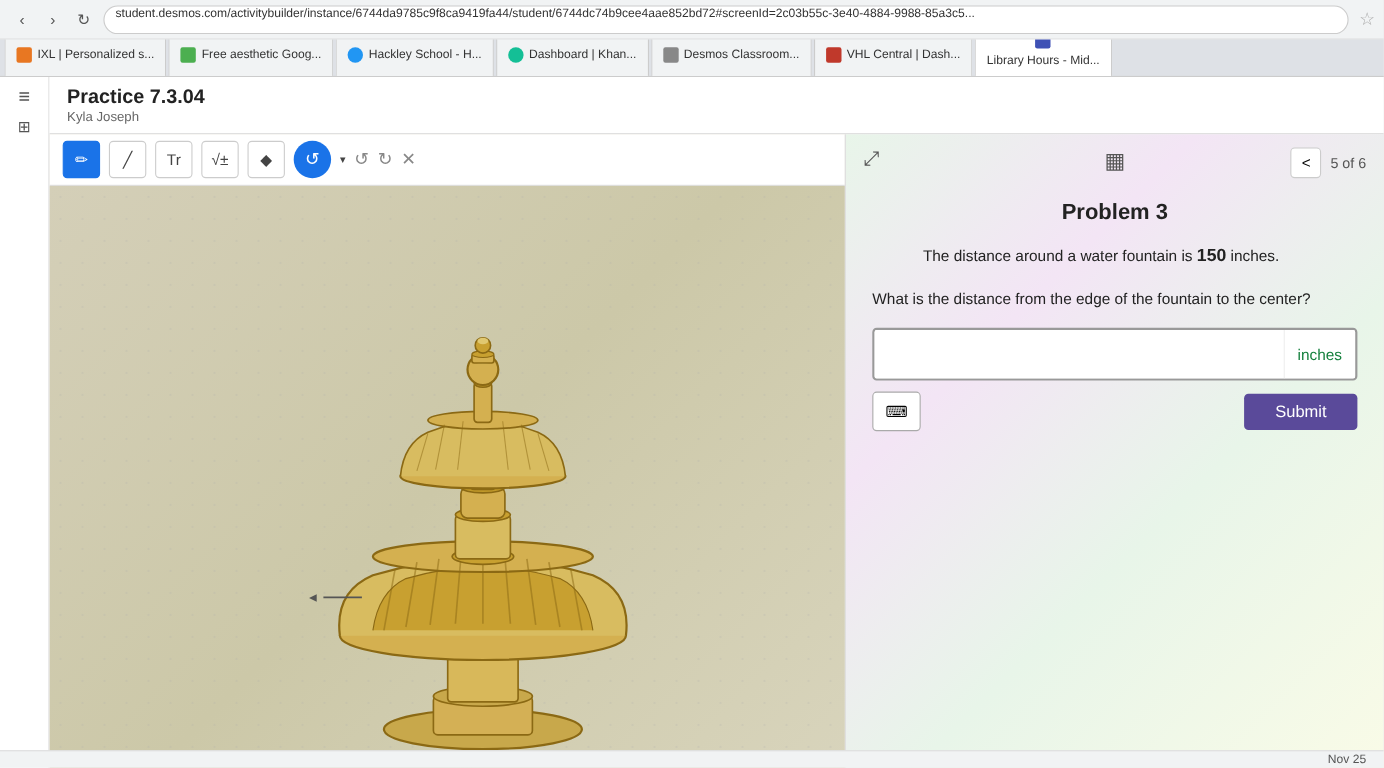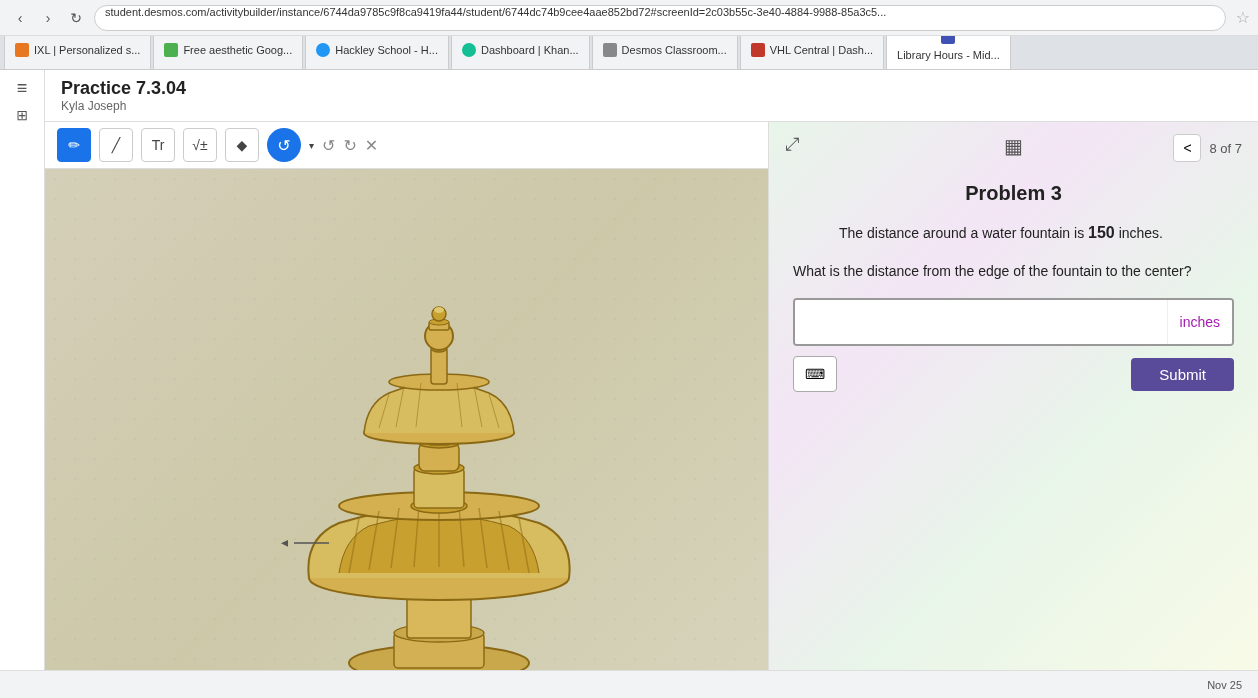--- a/index.html
+++ b/index.html
@@ -315,21 +315,21 @@
       height: 44px;
       border: none;
       outline: none;
       padding: 0 12px;
       font-size: 16px;
       background: white;
     }
     .unit-label {
       padding: 0 12px;
       font-size: 14px;
-      color: #a21caf;
+      color: #15803d;
       background: white;
       height: 44px;
       display: flex;
       align-items: center;
       border-left: 1px solid #eee;
     }
 
     .button-row {
       display: flex;
       align-items: center;
@@ -353,21 +353,21 @@
       font-size: 15px;
       cursor: pointer;
     }
 
     
     .bottom-bar {
       position: absolute;
       bottom: 0;
       left: 0;
       right: 0;
-      height: 28px;
+      height: 16px;
       background: #f1f3f4;
       border-top: 1px solid #ddd;
       display: flex;
       align-items: center;
       justify-content: flex-end;
       padding: 0 16px;
       font-size: 11px;
       color: #555;
     }
 
@@ -559,21 +559,21 @@
       </div>
 
       <div class="right-panel">
 
         <span class="expand-icon">⤢</span>
         <div class="calculator-area">
           <span class="calc-icon">▦</span>
         </div>
         <div class="nav-controls">
           <button class="nav-btn">&lt;</button>
-          <span class="nav-page">8 of 7</span>
+          <span class="nav-page">5 of 6</span>
         </div>
 
         <div class="problem-title">Problem 3</div>
 
         <div class="problem-text">
           <span>The distance around a water fountain is</span>
           <strong>150</strong>
           <span>inches.</span>
         </div>
 

